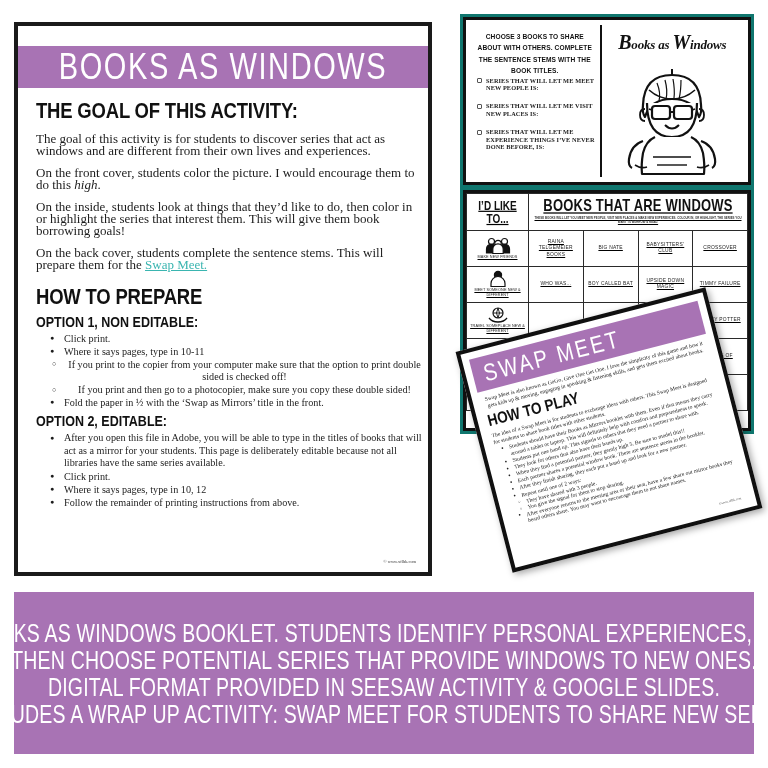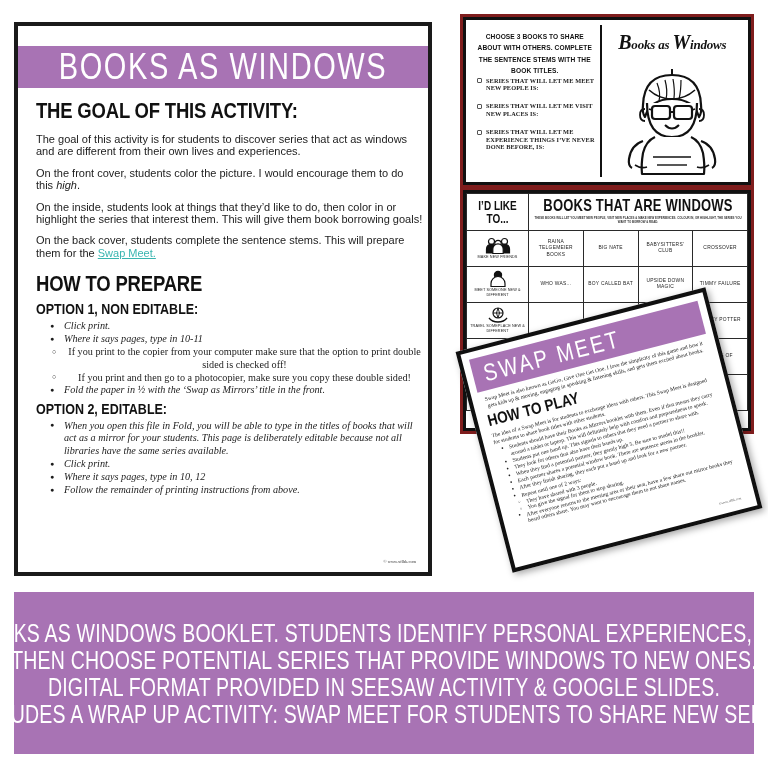--- a/index.html
+++ b/index.html
@@ -38,31 +38,31 @@
     transform-origin: left bottom; margin-bottom: 9px;
   }
   h2.sec2 { margin-top: 16px; margin-bottom: 5px; }
   h3.opt {
     font-family: "Liberation Sans Narrow", "Liberation Sans", sans-serif;
     font-size: 12.5px; font-weight: bold; color: #111;
     transform: scaleY(1.16); transform-origin: left bottom;
     margin: 6px 0 3px 0;
   }
   p.para {
-    font-family: Liberation Sans, sans-serif;
-    font-size: 11px; line-height: 12.4px; color: #1c1c1c;
+    font-family: Liberation Serif, serif;
+    font-size: 13px; line-height: 12.4px; color: #1c1c1c;
     margin-bottom: 9px;
   }
   p.para .ital { font-style: italic; }
   .lnk { color: #3ab5b0; text-decoration: underline; text-align: right; }
   ul.l1 { list-style: none; margin: 0 0 0 14px; }
   ul.l1 > li {
     font-family: "Liberation Serif", serif;
     font-size: 10.2px; line-height: 12.6px; color: #1c1c1c;
-    position: relative; padding-left: 14px; margin-bottom: 0.5px; font-style: italic;
+    position: relative; padding-left: 14px; margin-bottom: 0.5px;
   }
   ul.l1 > li::before {
     content: "\25CF"; position: absolute; left: 0; top: -0.5px; font-size: 7px;
   }
   ul.l2 { list-style: none; margin: 0 0 0 16px; }
   ul.l2 > li {
     font-family: "Liberation Serif", serif;
     font-size: 10.2px; line-height: 12.6px; color: #1c1c1c;
     position: relative; padding-left: 14px; text-align: center;
   }
@@ -71,21 +71,21 @@
   }
   .credit {
     position: absolute; right: 12px; bottom: 8px;
     font-family: "Liberation Serif", serif; font-size: 4.4px; color: #333;
   }
 
   
   .sheet-right {
     position: absolute; left: 460px; top: 14px;
     width: 294px; height: 420px;
-    background: #7f1d1d;
+    background: #0f766e;
   }
   .mini {
     position: absolute; background: #fff;
     border: 3.5px solid #111; overflow: hidden;
   }
   
   .mini-cover { left: 3px; top: 3px; width: 288px; height: 168px; padding: 5px; display: flex; }
   .cover-left {
     width: 48%; border-right: 2.5px solid #111; padding: 5px 5px 5px 4px;
   }
@@ -110,21 +110,21 @@
   .cover-title {
     text-align: center; margin-top: 6px;
     font-family: "Liberation Serif", serif; font-style: italic;
     font-size: 13px; color: #111; font-weight: bold; letter-spacing: -0.2px;
   }
   .cover-title .big { font-size: 20px; }
   .kid { position: absolute; left: 50%; top: 34px; transform: translateX(-50%); }
 
   
   .mini-table { left: 3px; top: 176px; width: 288px; height: 241px; }
-  table.tbl { width: 100%; border-collapse: collapse; table-layout: fixed; }
+  table.tbl { width: 100%; border-collapse: collapse; table-layout: fixed; text-decoration: underline; }
   table.tbl td, table.tbl th { border: 1.2px solid #2a2a2a; }
   .th-left {
     width: 62px; text-align: center; vertical-align: middle; padding: 4px 2px;
     font-family: "Liberation Sans Narrow", "Liberation Sans", sans-serif;
     font-weight: bold; font-size: 10px; color: #111; transform: scaleY(1.2);
   }
   .th-main { text-align: center; padding: 4px 3px 5px 3px; }
   .th-main .t1 {
     font-family: "Liberation Sans Narrow", "Liberation Sans", sans-serif;
     font-weight: bold; font-size: 13px; color: #111; letter-spacing: 0.2px;
@@ -249,21 +249,21 @@
       <ul class="l2">
         <li>If you print to the copier from your computer make sure that the option to print double sided is checked off!</li>
         <li>If you print and then go to a photocopier, make sure you copy these double sided!</li>
       </ul>
       <ul class="l1">
         <li>Fold the paper in ½ with the ‘Swap as Mirrors’ title in the front.</li>
       </ul>
 
       <h3 class="opt">OPTION 2, EDITABLE:</h3>
       <ul class="l1">
-        <li>When you open this file in Fold, you will be able to type in the titles of books that will act as a mirror for your students. This page is deliberately editable because not all libraries have the same series available.</li>
+        <li>After you open this file in Adobe, you will be able to type in the titles of books that will act as a mirror for your students. This page is deliberately editable because not all libraries have the same series available.</li>
         <li>Click print.</li>
         <li>Where it says pages, type in 10, 12</li>
         <li>Follow the remainder of printing instructions from above.</li>
       </ul>
     </div>
     <div class="credit">© www.xflbk.com</div>
   </div>
 
   <div class="sheet-right">
 

